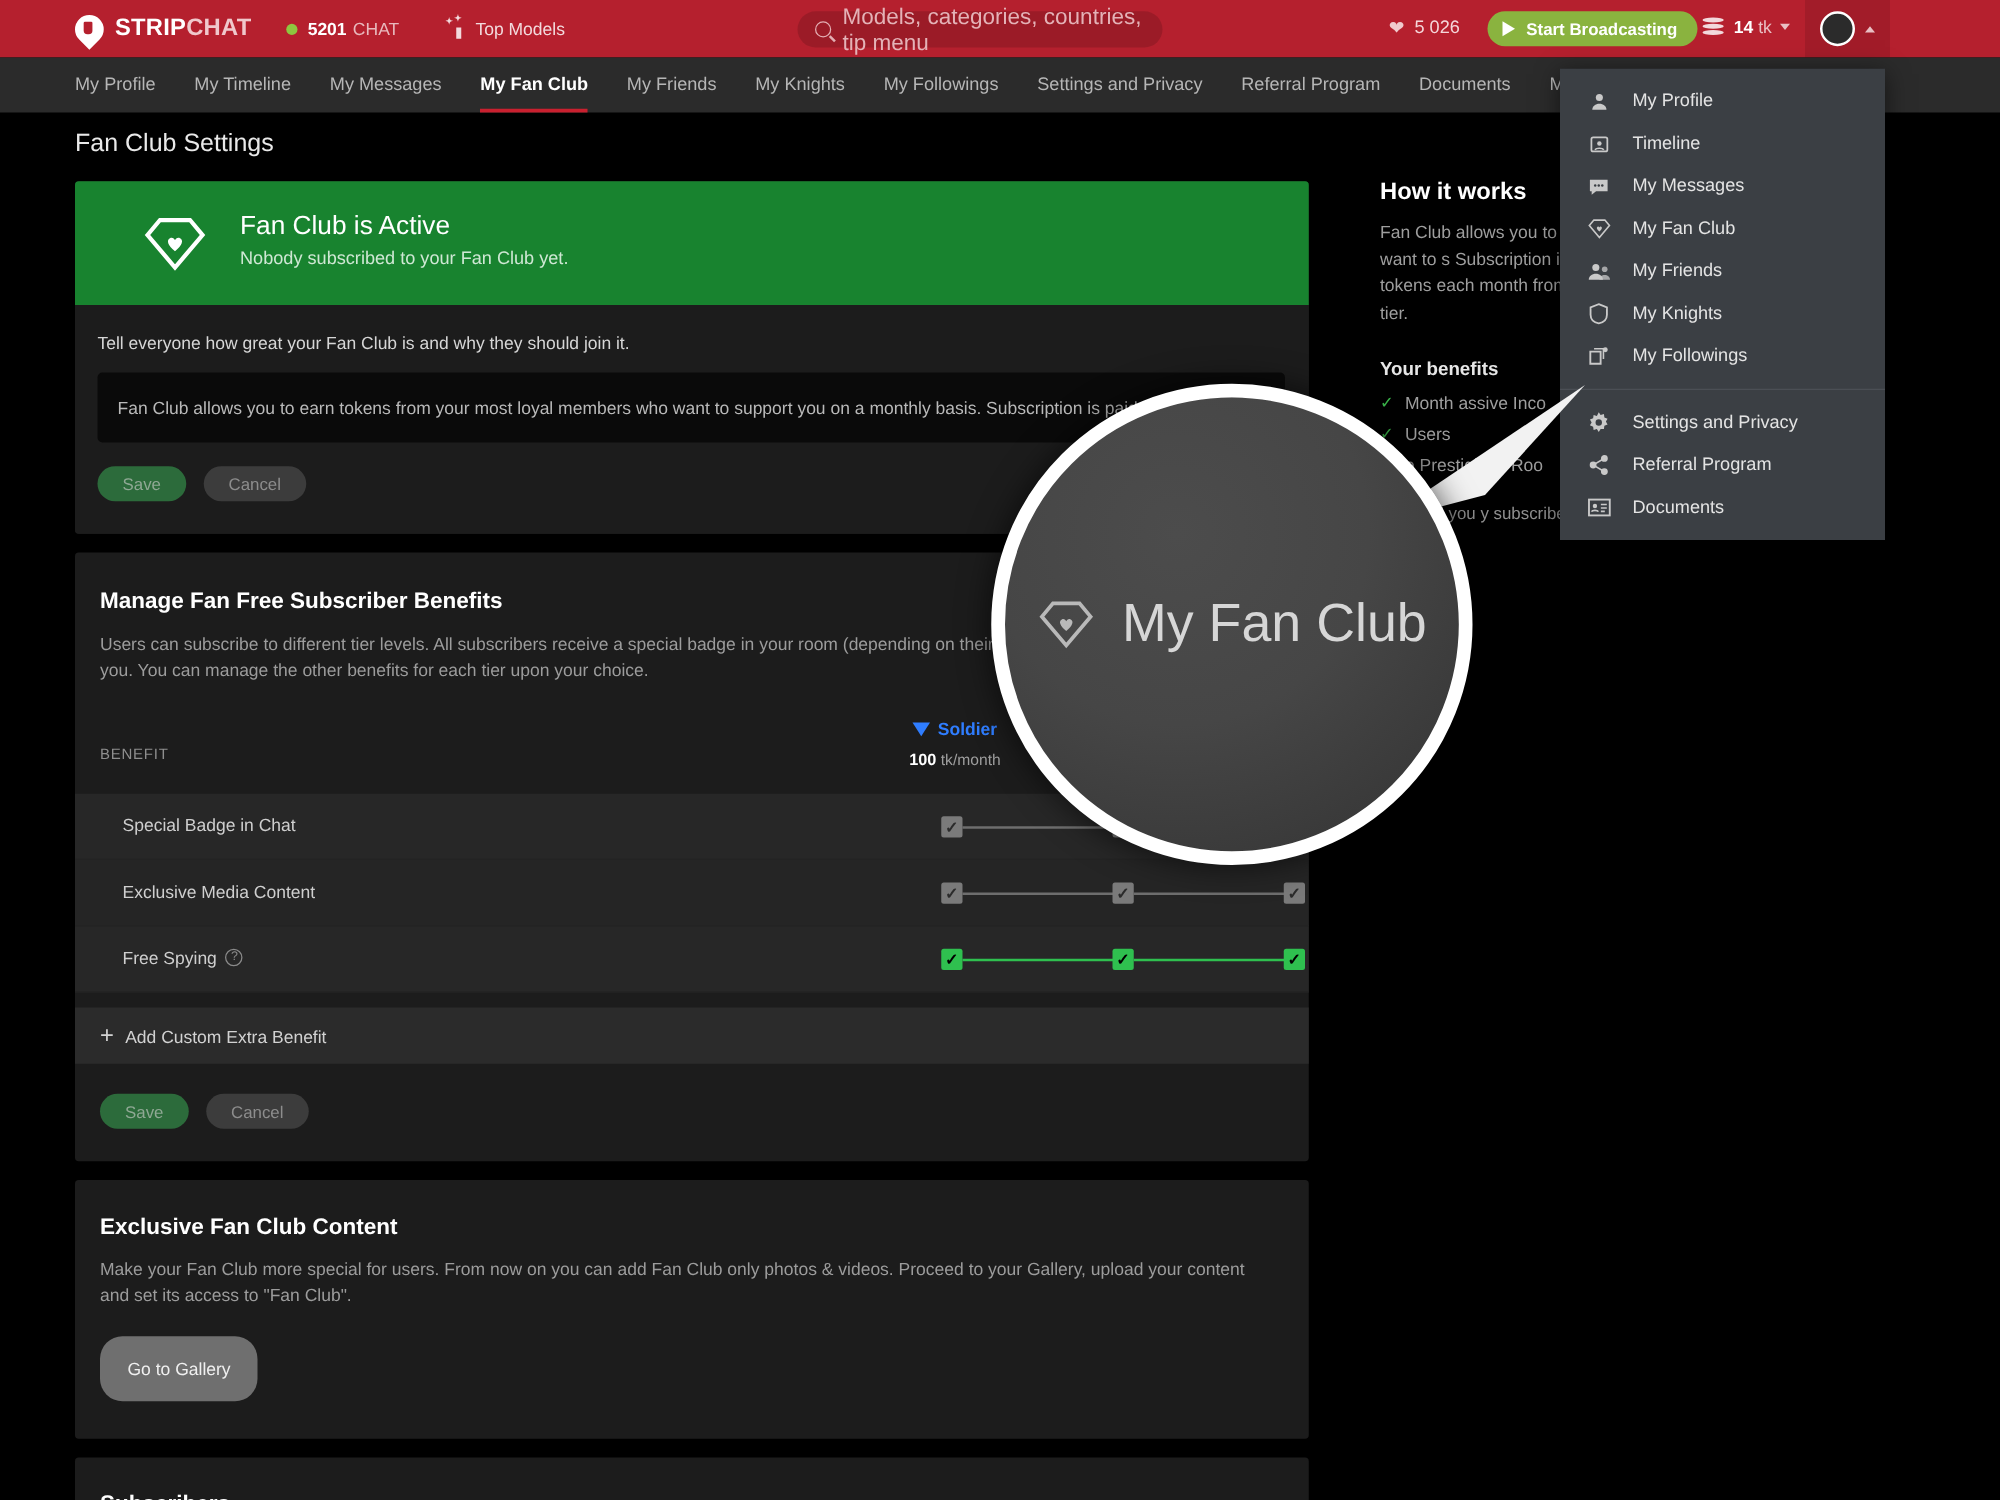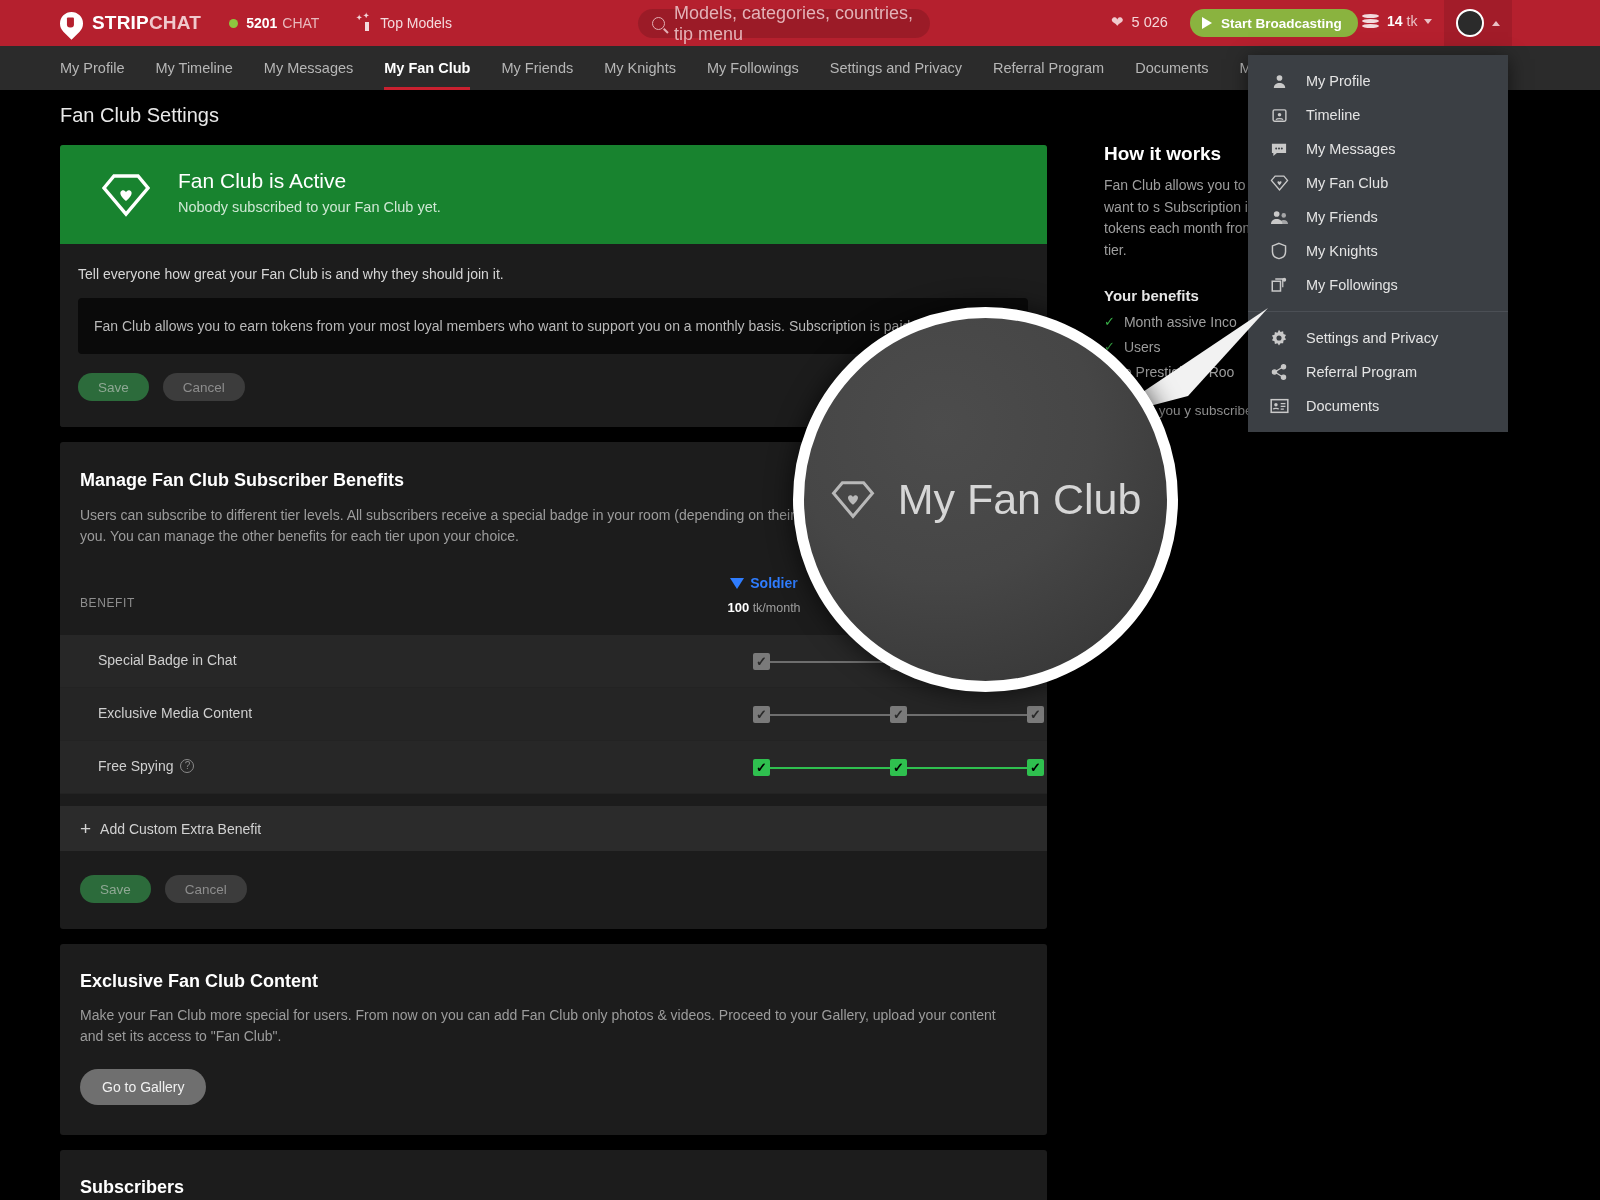--- a/index.html
+++ b/index.html
@@ -92,21 +92,21 @@
   .nav-item.active::after {
     content:""; position:absolute; bottom:0; left:0; right:0; height:3px; background:#c9202f;
   }
 
   
   .page-title { position:absolute; left:60px; top:104px; color:#e9e9e9; font-size:20px;}
   .main-col { position:absolute; left:60px; top:145px; width:987px; }
 
   .card { background:#1c1c1c; border-radius:3px; margin-bottom:15px; }
 
-  .active-banner { background:#18832f; border-radius:3px 3px 0 0; padding:24px 0 26px 40px; display:flex; align-items:flex-start;}
+  .active-banner { background:#18832f; border-radius:3px 3px 0 0; padding:24px 0 26px 54px; display:flex; align-items:flex-start;}
   .gem { width:52px; height:46px; flex:none; margin-right:26px; margin-top:3px;}
   .banner-title { color:#fff; font-size:21px; margin-bottom:6px;}
   .banner-sub { color:#cfe8d4; font-size:14.5px;}
 
   .desc-block { background:#1c1c1c; padding:22px 0 26px 18px; border-radius:0 0 3px 3px;}
   .desc-lead { color:#d6d6d6; font-size:14px; margin-bottom:16px;}
   .desc-field {
     width:950px; height:56px; background:#0a0a0a; border-radius:4px;
     color:#b9b9b9; font-size:14px; padding:13px 16px; overflow:hidden;
     white-space:nowrap; line-height:30px;
@@ -141,21 +141,21 @@
   .cb.on  { background:#2fc04f; color:#000; }
   .track.off { background:#6e6e6e; }
   .track.on  { background:#2fc04f; }
 
   .add-benefit { background:#2b2b2b; height:45px; display:flex; align-items:center;
                  color:#d2d2d2; font-size:14px; padding-left:20px; margin-top:12px; }
   .plus { font-size:19px; margin-right:9px; font-weight:300; }
 
   .excl-card { background:#1c1c1c; border-radius:3px; padding:27px 20px 30px 20px; margin-bottom:15px;}
   .excl-text { color:#9c9c9c; font-size:14px; line-height:21px; margin-top:13px; width:940px;}
-  .btn-gallery { background:#6f6f6f; color:#f0f0f0; height:36px; border-radius:18px;
+  .btn-gallery { background:#6f6f6f; color:#f0f0f0; height:52px; border-radius:18px;
                  padding:12px 22px; display:inline-flex; align-items:center; font-size:14px; margin-top:22px;}
 
   .subs-card { background:#1c1c1c; border-radius:3px; padding:27px 20px 40px 20px;}
 
   
   .aside { position:absolute; left:1104px; top:143px; width:250px; }
   .aside h2 { color:#ffffff; font-size:19px; font-weight:bold; margin-bottom:10px;}
   .aside p { color:#9e9e9e; font-size:14px; line-height:21.5px;}
   .aside h3 { color:#e6e6e6; font-size:15px; font-weight:bold; margin:26px 0 10px 0;}
   .benefit-li { display:flex; align-items:flex-start; color:#9e9e9e; font-size:14px; margin-bottom:9px;}
@@ -289,21 +289,21 @@
         <div class="desc-lead">Tell everyone how great your Fan Club is and why they should join it.</div>
         <div class="desc-field">Fan Club allows you to earn tokens from your most loyal members who want to support you on a monthly basis. Subscription is paid and you wi</div>
         <div class="btn-row">
           <div class="btn btn-save">Save</div>
           <div class="btn btn-cancel">Cancel</div>
         </div>
       </div>
     </div>
 
     <div class="benefits-card">
-      <div class="sec-title">Manage Fan Club Subscriber Benefits</div>
+      <div class="sec-title">Manage Fan Free Subscriber Benefits</div>
       <div class="sec-text">Users can subscribe to different tier levels. All subscribers receive a special badge in your room (depending on their and private messaging with you. You can manage the other benefits for each tier upon your choice.</div>
 
       <div class="tier-head">
         <div class="benefit-col-label">BENEFIT</div>
         <div class="tier" style="left:639px; top:0;">
           <div class="tier-name">
             <span class="tier-badge"></span>
             <span>Soldier</span>
           </div>
           <div class="tier-price">

